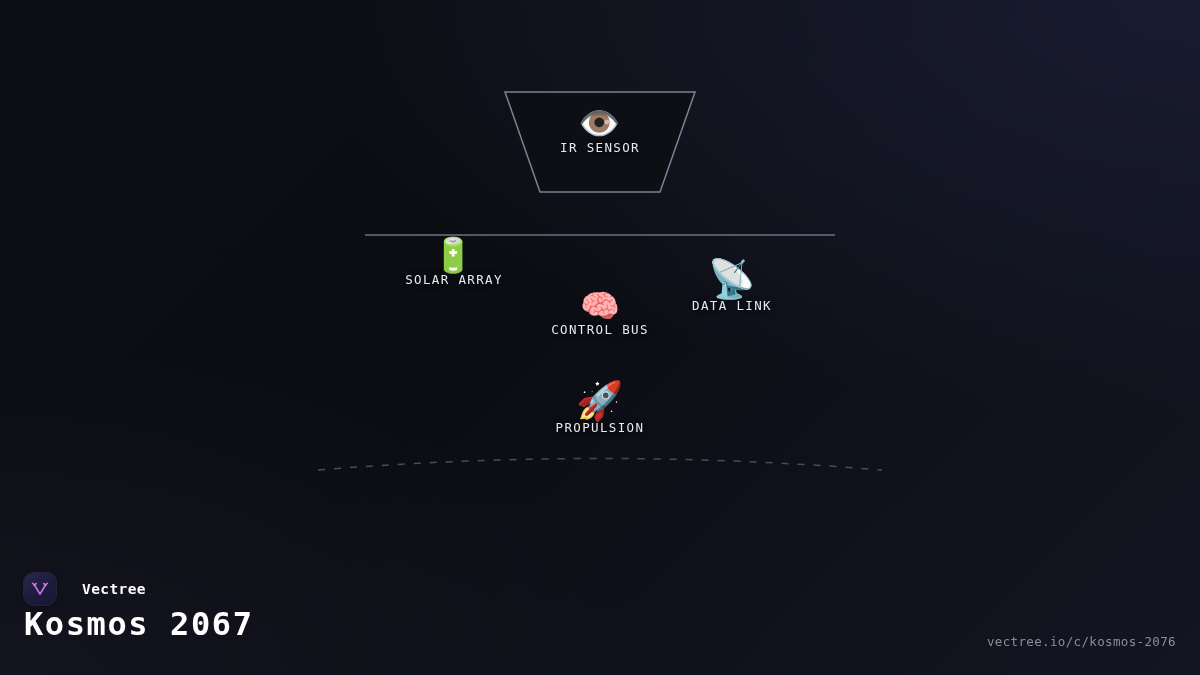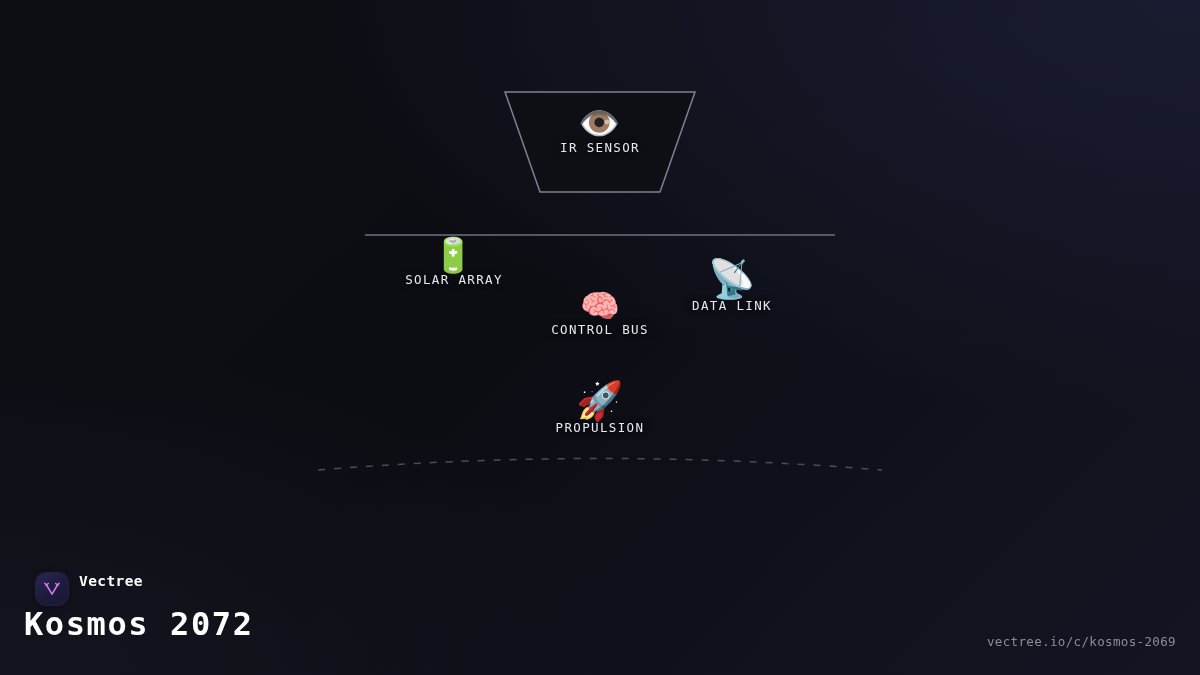--- a/index.html
+++ b/index.html
@@ -60,25 +60,25 @@
   
   #footer {
     position: absolute;
     left: 0;
     bottom: 0;
     width: 1200px;
     height: 120px;
   }
   #brand-row {
     position: absolute;
-    left: 36px;
+    left: 24px;
     top: 18px;
     display: flex;
-    align-items: flex-start;
-    gap: 11px;
+    align-items: center;
+    gap: 26px;
   }
   #brand-mark {
     width: 32px;
     height: 32px;
     border-radius: 10px;
     background: linear-gradient(145deg, #2a2552 0%, #1d1b3c 55%, #191733 100%);
     box-shadow: 0 0 0 1px rgba(140,110,220,0.20), 0 2px 7px rgba(0,0,0,0.5);
     display: flex;
     align-items: center;
     justify-content: center;
@@ -156,17 +156,17 @@
           <path d="M5.4 7.2 L12 18.2 L18.6 7.2" fill="none" stroke="#c77bf0" stroke-width="1.9" stroke-linecap="round" stroke-linejoin="round"></path>
           <path d="M5.4 7.2 L3.3 5.2 M5.4 7.2 L7.6 5.4" fill="none" stroke="#e07ae8" stroke-width="1.7" stroke-linecap="round"></path>
           <path d="M18.6 7.2 L20.7 5.2 M18.6 7.2 L16.4 5.4" fill="none" stroke="#e07ae8" stroke-width="1.7" stroke-linecap="round"></path>
           <circle cx="5.4" cy="7.2" r="1.5" fill="#d96fe8"></circle>
           <circle cx="18.6" cy="7.2" r="1.5" fill="#d96fe8"></circle>
         </svg>
       </div>
       <div id="brand-name">Vectree</div>
     </div>
 
-    <div id="deck-title">Kosmos 2072</div>
-    <div id="deck-url">vectree.io/c/kosmos-2069</div>
+    <div id="deck-title">Kosmos 2067</div>
+    <div id="deck-url">vectree.io/c/kosmos-2076</div>
   </div>
 
 </div>
 
 </body></html>

